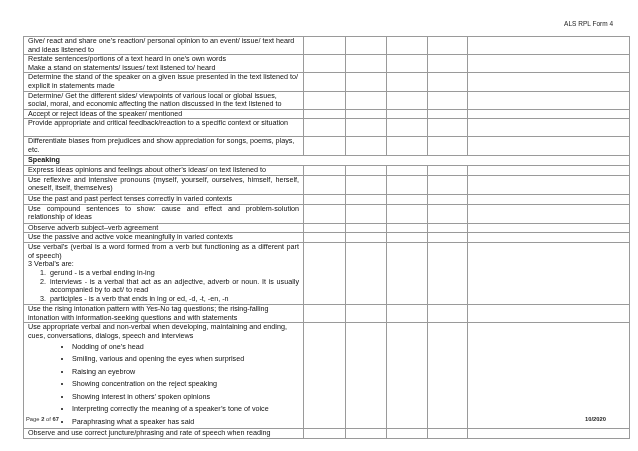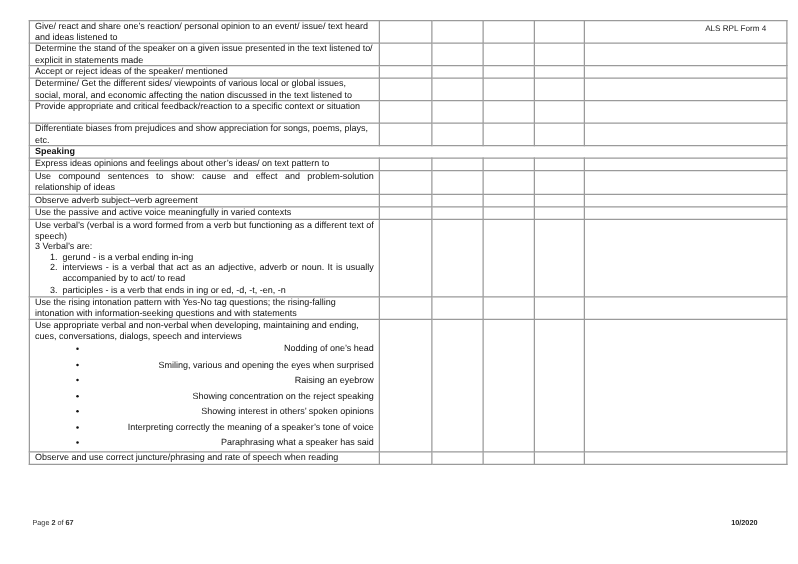--- a/index.html
+++ b/index.html
@@ -1,27 +1,27 @@
 <!DOCTYPE html>
 <html><head>
   <meta charset="utf-8">
   <style>
     html, body { margin:0; padding:0; background:#ffffff; }
     body { width:638px; height:451px; position:relative; overflow:hidden;
            font-family:"Liberation Sans", sans-serif; color:#111; }
     .form-label { position:absolute; top:20px; right:25px; font-size:6.5px; color:#222; }
-    table.grid { position:absolute; left:23px; top:16px; border-collapse:collapse; table-layout:fixed; width:606px; }
+    table.grid { position:absolute; left:23px; top:36px; border-collapse:collapse; table-layout:fixed; width:606px; }
     table.grid td { border:1px solid #9a9a9a; padding:0 4px; font-size:7.2px; line-height:8.6px; vertical-align:top; overflow:hidden; }
     td.desc { text-align:left; }
     td.just { text-align:justify; }
     td.section { font-weight:bold; font-size:8.4px; line-height:9px; padding:0 3px;margin-left:18px; }
     ol.verbals { margin:0; padding:0 0 0 20px; }
     ol.verbals li { padding-left:2px; }
     ul.cues { margin:0; padding:0 0 0 44px; list-style:disc; }
-    ul.cues li { line-height:12.5px;text-align:right; }
+    ul.cues li { line-height:12.5px; }
     .footer-left { position:absolute; left:26px; top:416px; font-size:5.8px; color:#333; }
     .footer-left b { font-weight:bold; }
     .footer-right { position:absolute; left:585px; top:416px; font-size:5.8px; font-weight:bold; color:#222; }
   </style>
 </head>
 <body>
 
 <div class="form-label">ALS RPL Form 4</div>
 
 <table class="grid">
@@ -36,64 +36,91 @@
   <tbody>
     <tr style="height:18px">
       <td class="desc">Give/ react and share one’s reaction/ personal opinion to an event/ issue/ text heard and ideas listened to</td>
       <td></td>
         <td></td>
         <td></td>
         <td></td>
         <td></td>
     </tr>
     <tr style="height:18px">
+      <td class="desc">
+          <div>Restate sentences/portions of a text heard in one’s own words</div>
+          <div>Make a stand on statements/ issues/ text listened to/ heard</div>
+        </td>
+      <td></td>
+        <td></td>
+        <td></td>
+        <td></td>
+        <td></td>
+    </tr>
+    <tr style="height:18px">
       <td class="desc">Determine the stand of the speaker on a given issue presented in the text listened to/ explicit in statements made</td>
+      <td></td>
+        <td></td>
+        <td></td>
+        <td></td>
+        <td></td>
+    </tr>
+    <tr style="height:18px">
+      <td class="desc">Determine/ Get the different sides/ viewpoints of various local or global issues, social, moral, and economic affecting the nation discussed in the text listened to</td>
       <td></td>
         <td></td>
         <td></td>
         <td></td>
         <td></td>
     </tr>
     <tr style="height:9px">
       <td class="desc">Accept or reject ideas of the speaker/ mentioned</td>
       <td></td>
         <td></td>
         <td></td>
         <td></td>
         <td></td>
     </tr>
     <tr style="height:18px">
-      <td class="desc">Determine/ Get the different sides/ viewpoints of various local or global issues, social, moral, and economic affecting the nation discussed in the text listened to</td>
-      <td></td>
-        <td></td>
-        <td></td>
-        <td></td>
-        <td></td>
-    </tr>
-    <tr style="height:18px">
       <td class="desc">Provide appropriate and critical feedback/reaction to a specific context or situation</td>
       <td></td>
         <td></td>
         <td></td>
         <td></td>
         <td></td>
     </tr>
     <tr style="height:18px">
       <td class="desc">Differentiate biases from prejudices and show appreciation for songs, poems, plays, etc.</td>
       <td></td>
         <td></td>
         <td></td>
         <td></td>
         <td></td>
     </tr>
     <tr style="height:10px">
       <td class="section" colspan="6">Speaking</td>
     </tr>
     <tr style="height:10px">
-      <td class="desc">Express ideas opinions and feelings about other’s ideas/ on text pattern to</td>
+      <td class="desc">Express ideas opinions and feelings about other’s ideas/ on text listened to</td>
+      <td></td>
+        <td></td>
+        <td></td>
+        <td></td>
+        <td></td>
+    </tr>
+    <tr style="height:19px">
+      <td class="just">Use reflexive and intensive pronouns (myself, yourself, ourselves, himself, herself, oneself, itself, themselves)</td>
+      <td></td>
+        <td></td>
+        <td></td>
+        <td></td>
+        <td></td>
+    </tr>
+    <tr style="height:10px">
+      <td class="desc">Use the past and past perfect tenses correctly in varied contexts</td>
       <td></td>
         <td></td>
         <td></td>
         <td></td>
         <td></td>
     </tr>
     <tr style="height:19px">
       <td class="just">Use compound sentences to show: cause and effect and problem-solution relationship of ideas</td>
       <td></td>
         <td></td>
@@ -112,21 +139,21 @@
     <tr style="height:10px">
       <td class="desc">Use the passive and active voice meaningfully in varied contexts</td>
       <td></td>
         <td></td>
         <td></td>
         <td></td>
         <td></td>
     </tr>
     <tr style="height:62px">
       <td class="just">
-        <div>Use verbal’s (verbal is a word formed from a verb but functioning as a different text of speech)</div>
+        <div>Use verbal’s (verbal is a word formed from a verb but functioning as a different part of speech)</div>
         <div>3 Verbal’s are:</div>
         <ol class="verbals">
           <li>gerund - is a verbal ending in-ing</li>
           <li>interviews - is a verbal that act as an adjective, adverb or noun. It is usually accompanied by to act/ to read</li>
           <li>participles - is a verb that ends in ing or ed, -d, -t, -en, -n</li>
         </ol>
       </td>
       <td></td>
         <td></td>
         <td></td>

